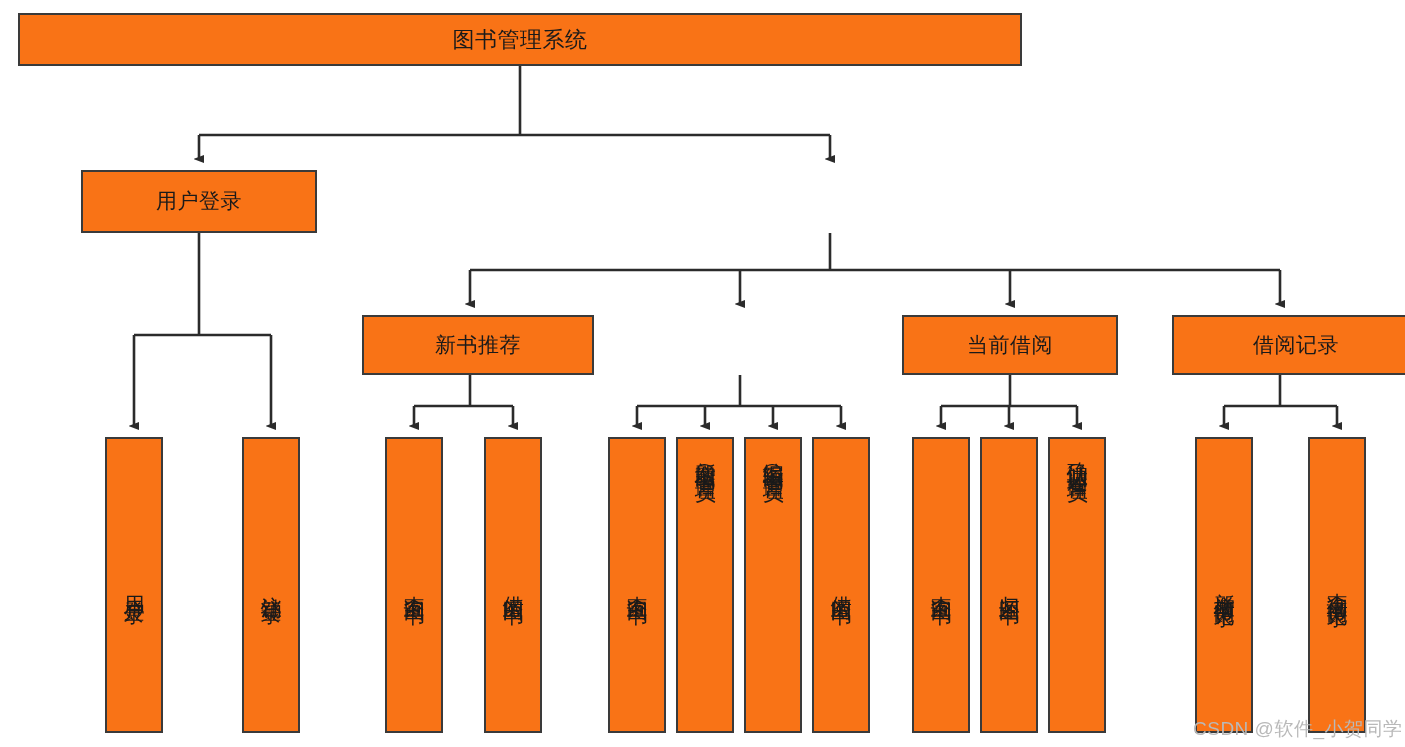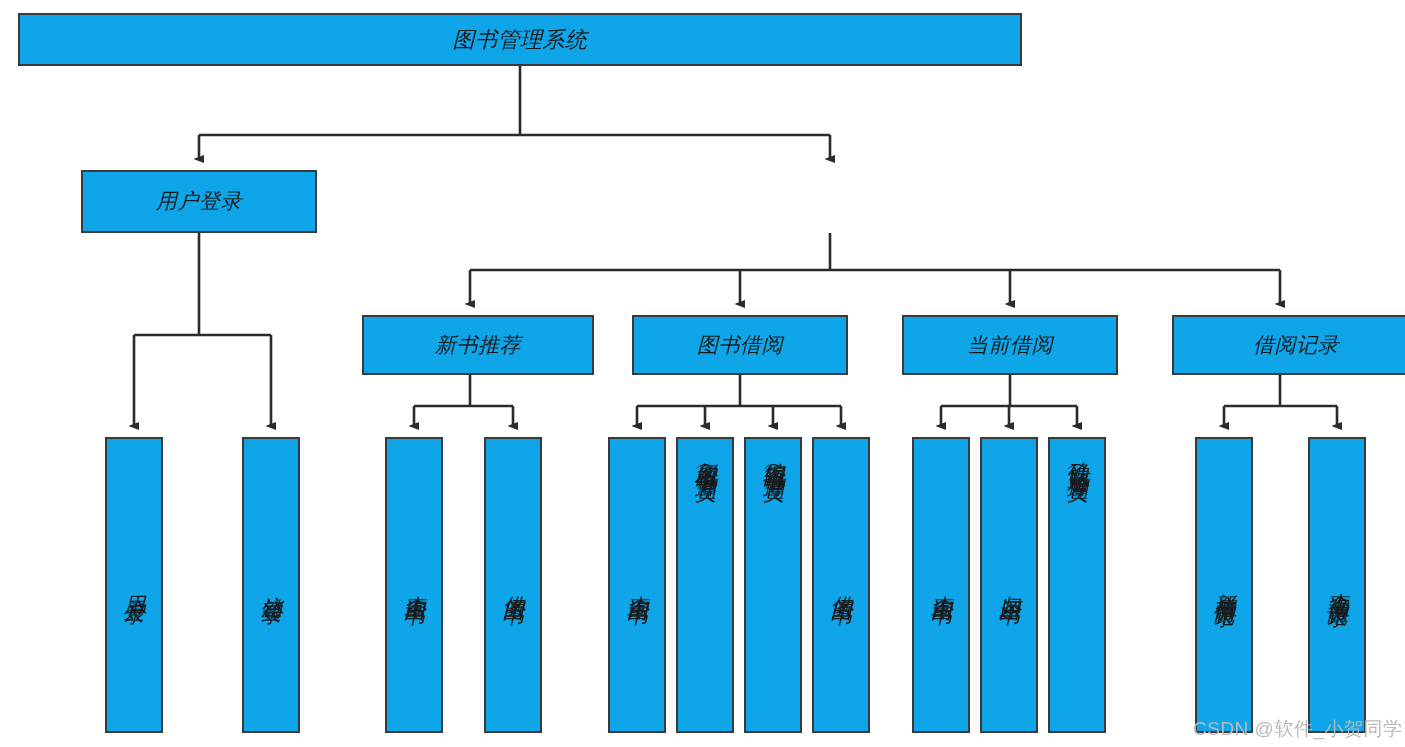--- a/index.html
+++ b/index.html
@@ -21,27 +21,26 @@
     position: absolute;
     left: 0;
     top: 0;
     width: 1405px;
     height: 747px;
     pointer-events: none;
   }
   .node {
     position: absolute;
     box-sizing: border-box;
-    background: #0ea5e9;
+    background: #f97316;
     border: 2px solid #3a3a3a;
     display: flex;
     align-items: center;
     justify-content: center;
     color: #1a1a1a;
-    font-style: italic;
   }
   .node-label {
     font-size: 21px;
     line-height: 1.15;
     letter-spacing: 0.5px;
     white-space: nowrap;
     color: #1a1a1a;
   }
   .node.level-0 .node-label { font-size: 22px; }
   .node.level-1 .node-label { font-size: 21px; }
@@ -132,23 +131,20 @@
 
   <div class="node level-1" style="left:81px; top:170px; width:236px; height:63px;">
     <span class="node-label">用户登录</span>
   </div>
 
 
   <div class="node level-2" style="left:362px; top:315px; width:232px; height:60px;">
     <span class="node-label">新书推荐</span>
   </div>
 
-  <div class="node level-2" style="left:632px; top:315px; width:216px; height:60px;">
-    <span class="node-label">图书借阅</span>
-  </div>
 
   <div class="node level-2" style="left:902px; top:315px; width:216px; height:60px;">
     <span class="node-label">当前借阅</span>
   </div>
 
   <div class="node level-2" style="left:1172px; top:315px; width:248px; height:60px;">
     <span class="node-label">借阅记录</span>
   </div>
 
   <div class="node leaf" style="left:105px; top:437px; width:58px; height:296px;">

